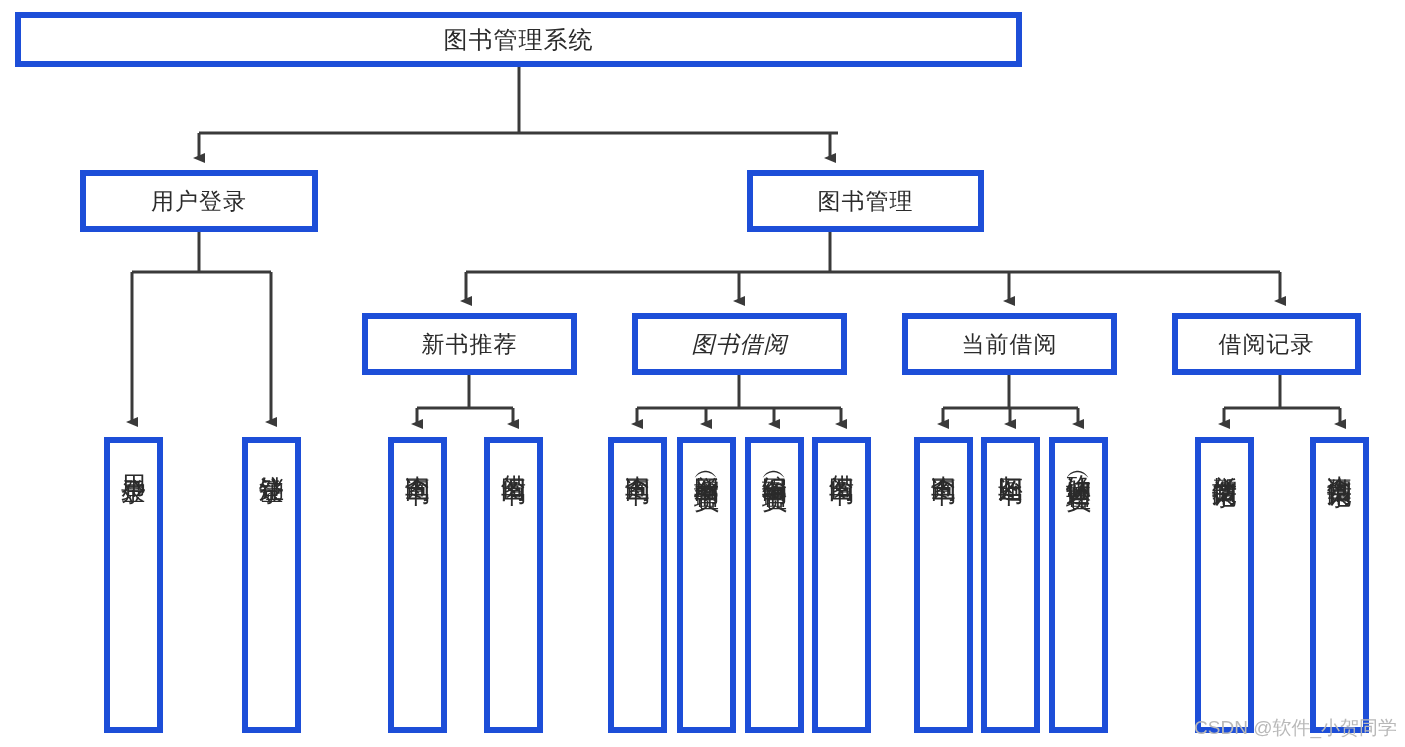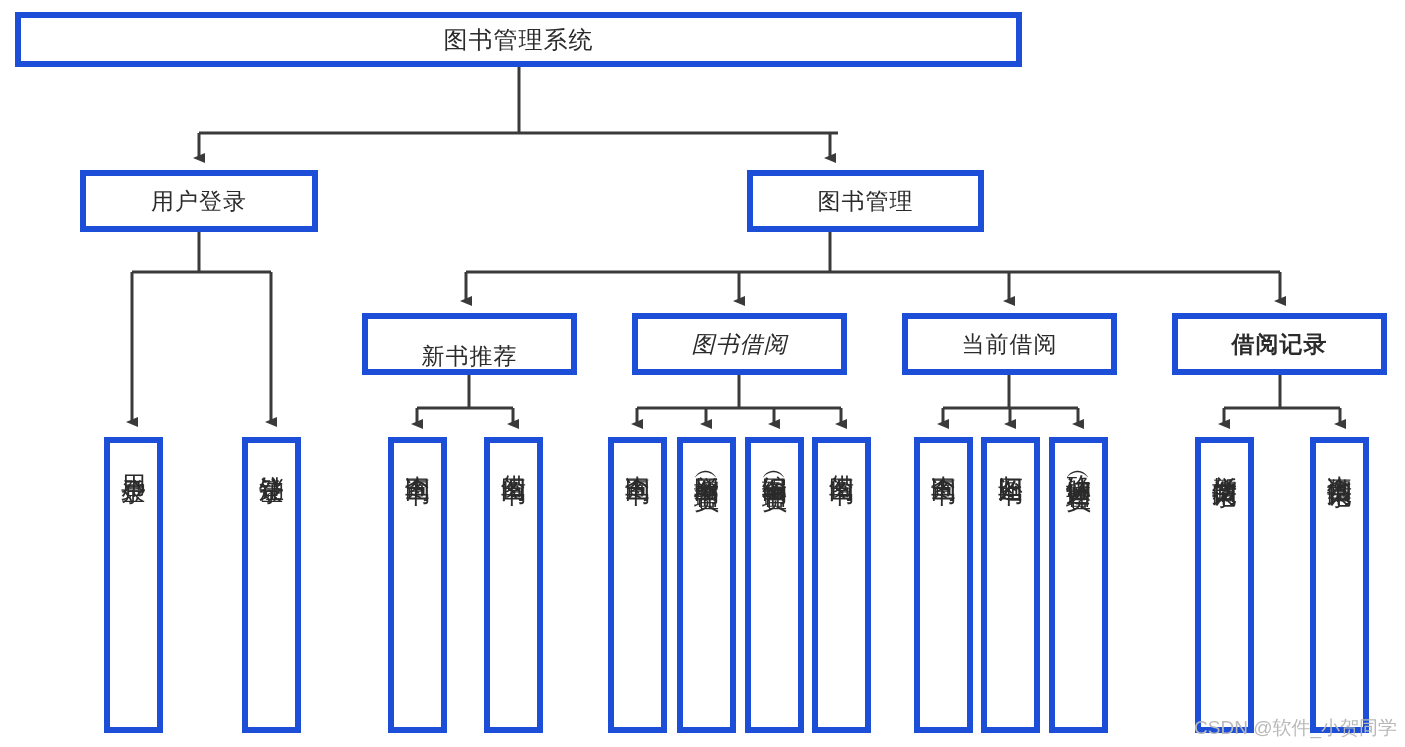--- a/index.html
+++ b/index.html
@@ -130,30 +130,30 @@
     <span class="node-label">图书管理系统</span>
   </div>
 
   <div class="node horiz" style="left:80px; top:170px; width:238px; height:62px;">
     <span class="node-label">用户登录</span>
   </div>
   <div class="node horiz" style="left:711px; top:170px; width:237px; height:62px;margin-left:36px;">
     <span class="node-label">图书管理</span>
   </div>
 
-  <div class="node horiz" style="left:362px; top:313px; width:215px; height:62px;align-items:flex-end;">
+  <div class="node horiz" style="left:362px; top:313px; width:215px; height:62px;">
     <span class="node-label">新书推荐</span>
   </div>
   <div class="node horiz" style="left:632px; top:313px; width:215px; height:62px;font-style:italic;">
     <span class="node-label">图书借阅</span>
   </div>
   <div class="node horiz" style="left:902px; top:313px; width:215px; height:62px;">
     <span class="node-label">当前借阅</span>
   </div>
-  <div class="node horiz" style="left:1172px; top:313px; width:215px; height:62px;font-weight:bold;">
+  <div class="node horiz" style="left:1172px; top:313px; width:189px; height:62px;">
     <span class="node-label">借阅记录</span>
   </div>
 
   <div class="node vert" style="left:104px; top:437px; width:59px; height:296px;">
     <span class="node-label">用户登录</span>
   </div>
   <div class="node vert" style="left:242px; top:437px; width:59px; height:296px;">
     <span class="node-label">注销登录</span>
   </div>
 

